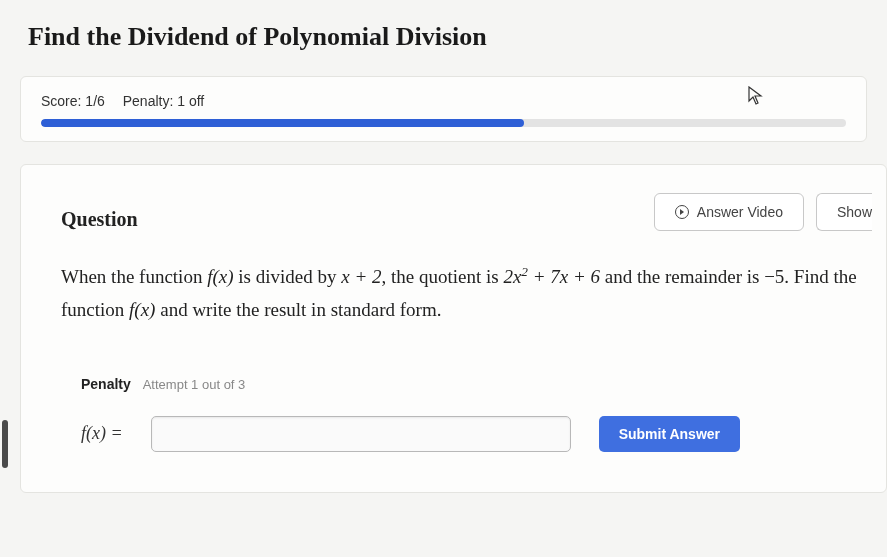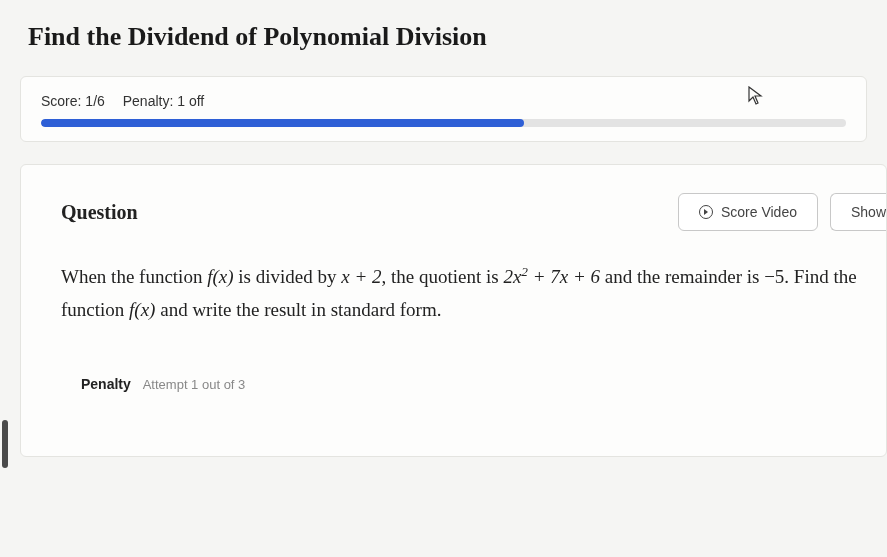--- a/index.html
+++ b/index.html
@@ -49,23 +49,23 @@
     .question-card {
       margin: 22px 0 0 20px;
       background: #fdfdfc;
       border: 1px solid #e4e4e0;
       border-radius: 6px;
       padding: 28px 0 40px 40px;
       position: relative;
     }
     .question-header {
       display: flex;
-      align-items: center;
+      align-items: flex-end;
       justify-content: space-between;
-      padding-right: 0;
+      padding-right: 14px;
       margin-bottom: 30px;
     }
     .question-label {
       font-size: 20px;
       font-weight: 600;
       color: #222;
     }
     .header-buttons {
       display: flex;
       gap: 12px;
@@ -193,37 +193,42 @@
     <div class="progress-fill"></div>
   </div>
 </div>
 
 <div class="question-card">
   <div class="question-header">
     <div class="question-label">Question</div>
     <div class="header-buttons">
       <button class="btn-outline">
         <span class="play-icon"></span>
-        <span>Score Video</span>
+        <span>Answer Video</span>
       </button>
       <button class="btn-outline cut">
         <span>Show</span>
       </button>
     </div>
   </div>
 
   <div class="question-body">
     <span>When the function </span><span class="math-i">f(x)</span><span> is divided by </span><span class="math-i">x + 2</span><span>, the quotient is </span><span class="math-i">2x</span><span class="math-i sup">2</span><span class="math-i"> + 7x + 6</span><span> and the remainder is </span><span>−5</span><span>. Find the function </span><span class="math-i">f(x)</span><span> and write the result in standard form.</span>
   </div>
 
   <div class="answer-section">
     <div class="answer-label-row">
       <span class="answer-strong">Penalty</span>
       <span class="attempt">Attempt 1 out of 3</span>
     </div>
+    <div class="answer-input-row">
+      <span class="fx-label">f(x) =</span>
+      <input class="answer-input" type="text" value="" style="">
+      <button class="submit-btn">Submit Answer</button>
+    </div>
   </div>
 </div>
 
 <svg class="cursor-arrow" viewBox="0 0 16 20">
   <path d="M1 1 L1 15 L5 11 L8 18 L10 17 L7 10 L13 10 Z" fill="none" stroke="#333" stroke-width="1.2"></path>
 </svg>
 
 <div class="left-indicator"></div>
 
 </body></html>

